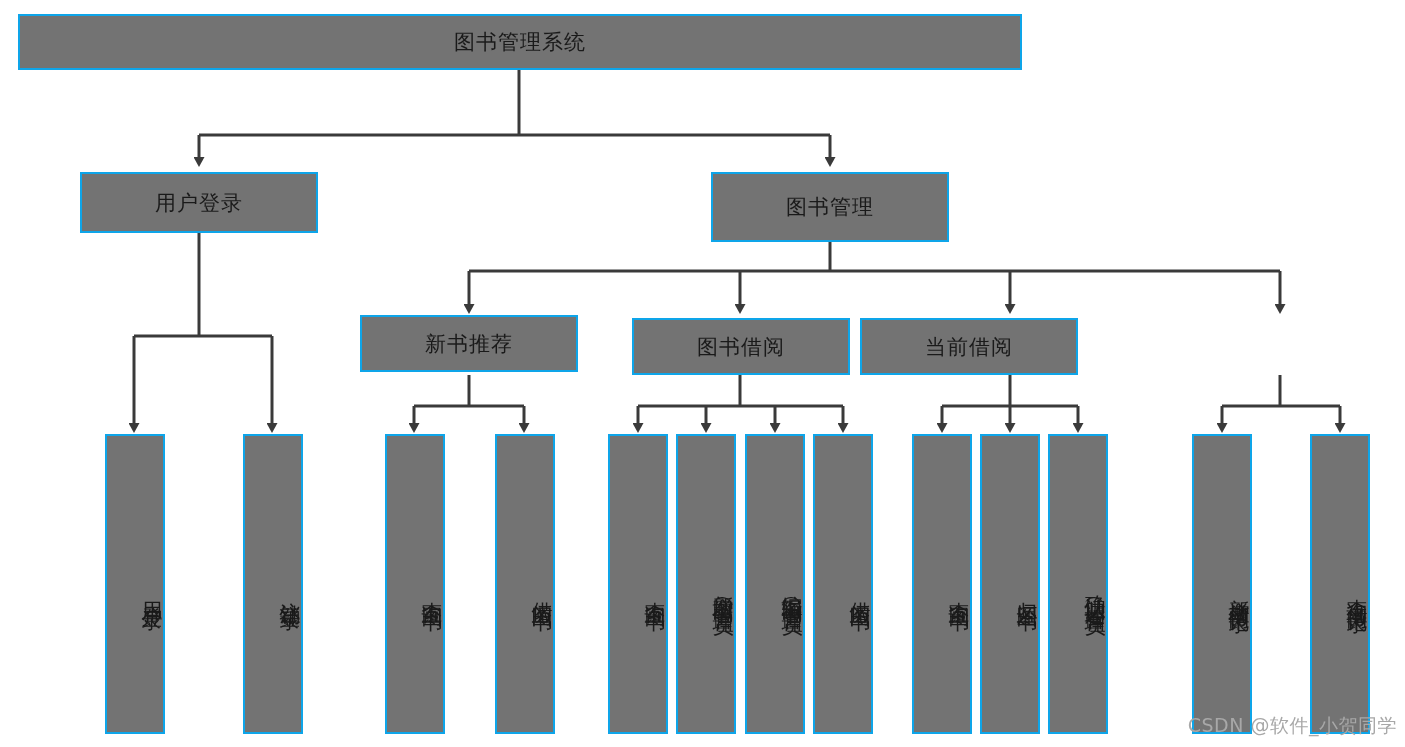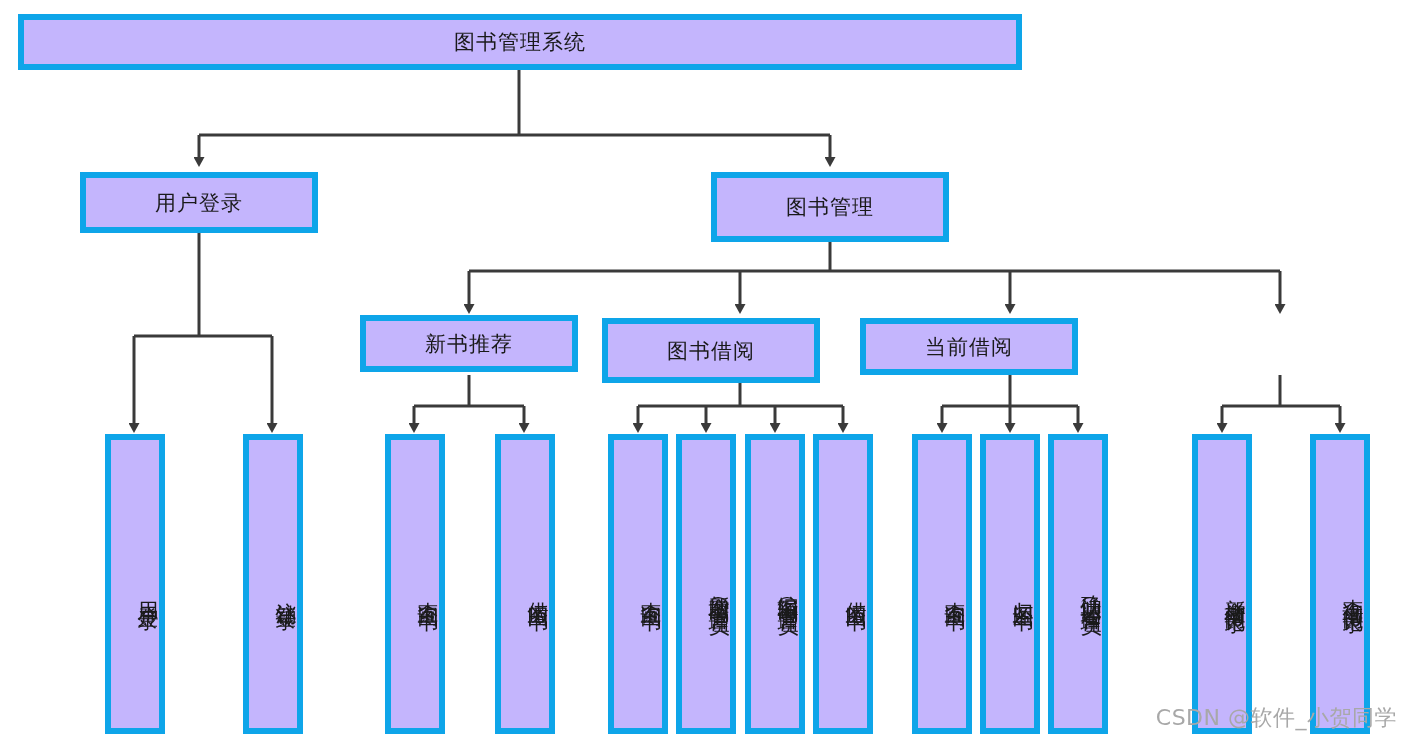--- a/index.html
+++ b/index.html
@@ -21,22 +21,22 @@
     position: absolute;
     left: 0;
     top: 0;
     width: 1405px;
     height: 747px;
     pointer-events: none;
   }
   .node {
     position: absolute;
     box-sizing: border-box;
-    background: #c4b5fd;
-    border: 6px solid #0ea5e9;
+    background: #737373;
+    border: 2px solid #0ea5e9;
     display: flex;
     align-items: center;
     justify-content: center;
     color: #1a1a1a;
   }
   .node.horizontal {
     font-size: 21px;
     letter-spacing: 1px;
   }
   .node.vertical {
@@ -49,22 +49,22 @@
     justify-content: center;
     line-height: 1.05;
   }
   .node-label {
     display: block;
     white-space: pre;
   }
   .watermark {
     position: absolute;
     right: 8px;
-    bottom: 14px;
-    font-size: 22px;
+    bottom: 8px;
+    font-size: 19px;
     color: #a8a8a8;
     letter-spacing: 0.5px;
     white-space: nowrap;
   }
 </style>
 </head>
 <body>
 
 <div id="canvas">
 
@@ -125,21 +125,21 @@
   <div class="node horizontal" style="left:80px; top:172px; width:238px; height:61px;">
     <span class="node-label">用户登录</span>
   </div>
   <div class="node horizontal" style="left:711px; top:172px; width:238px; height:70px;">
     <span class="node-label">图书管理</span>
   </div>
 
   <div class="node horizontal" style="left:360px; top:315px; width:218px; height:57px;">
     <span class="node-label">新书推荐</span>
   </div>
-  <div class="node horizontal" style="left:602px; top:318px; width:218px; height:65px;font-family:Liberation Mono, monospace;">
+  <div class="node horizontal" style="left:632px; top:318px; width:218px; height:57px;font-family:Liberation Mono, monospace;">
     <span class="node-label">图书借阅</span>
   </div>
   <div class="node horizontal" style="left:860px; top:318px; width:218px; height:57px;">
     <span class="node-label">当前借阅</span>
   </div>
 
   <div class="node vertical" style="left:105px; top:434px; width:60px; height:300px;">
     <span class="node-label">用户登录</span>
   </div>
   <div class="node vertical" style="left:243px; top:434px; width:60px; height:300px;">

